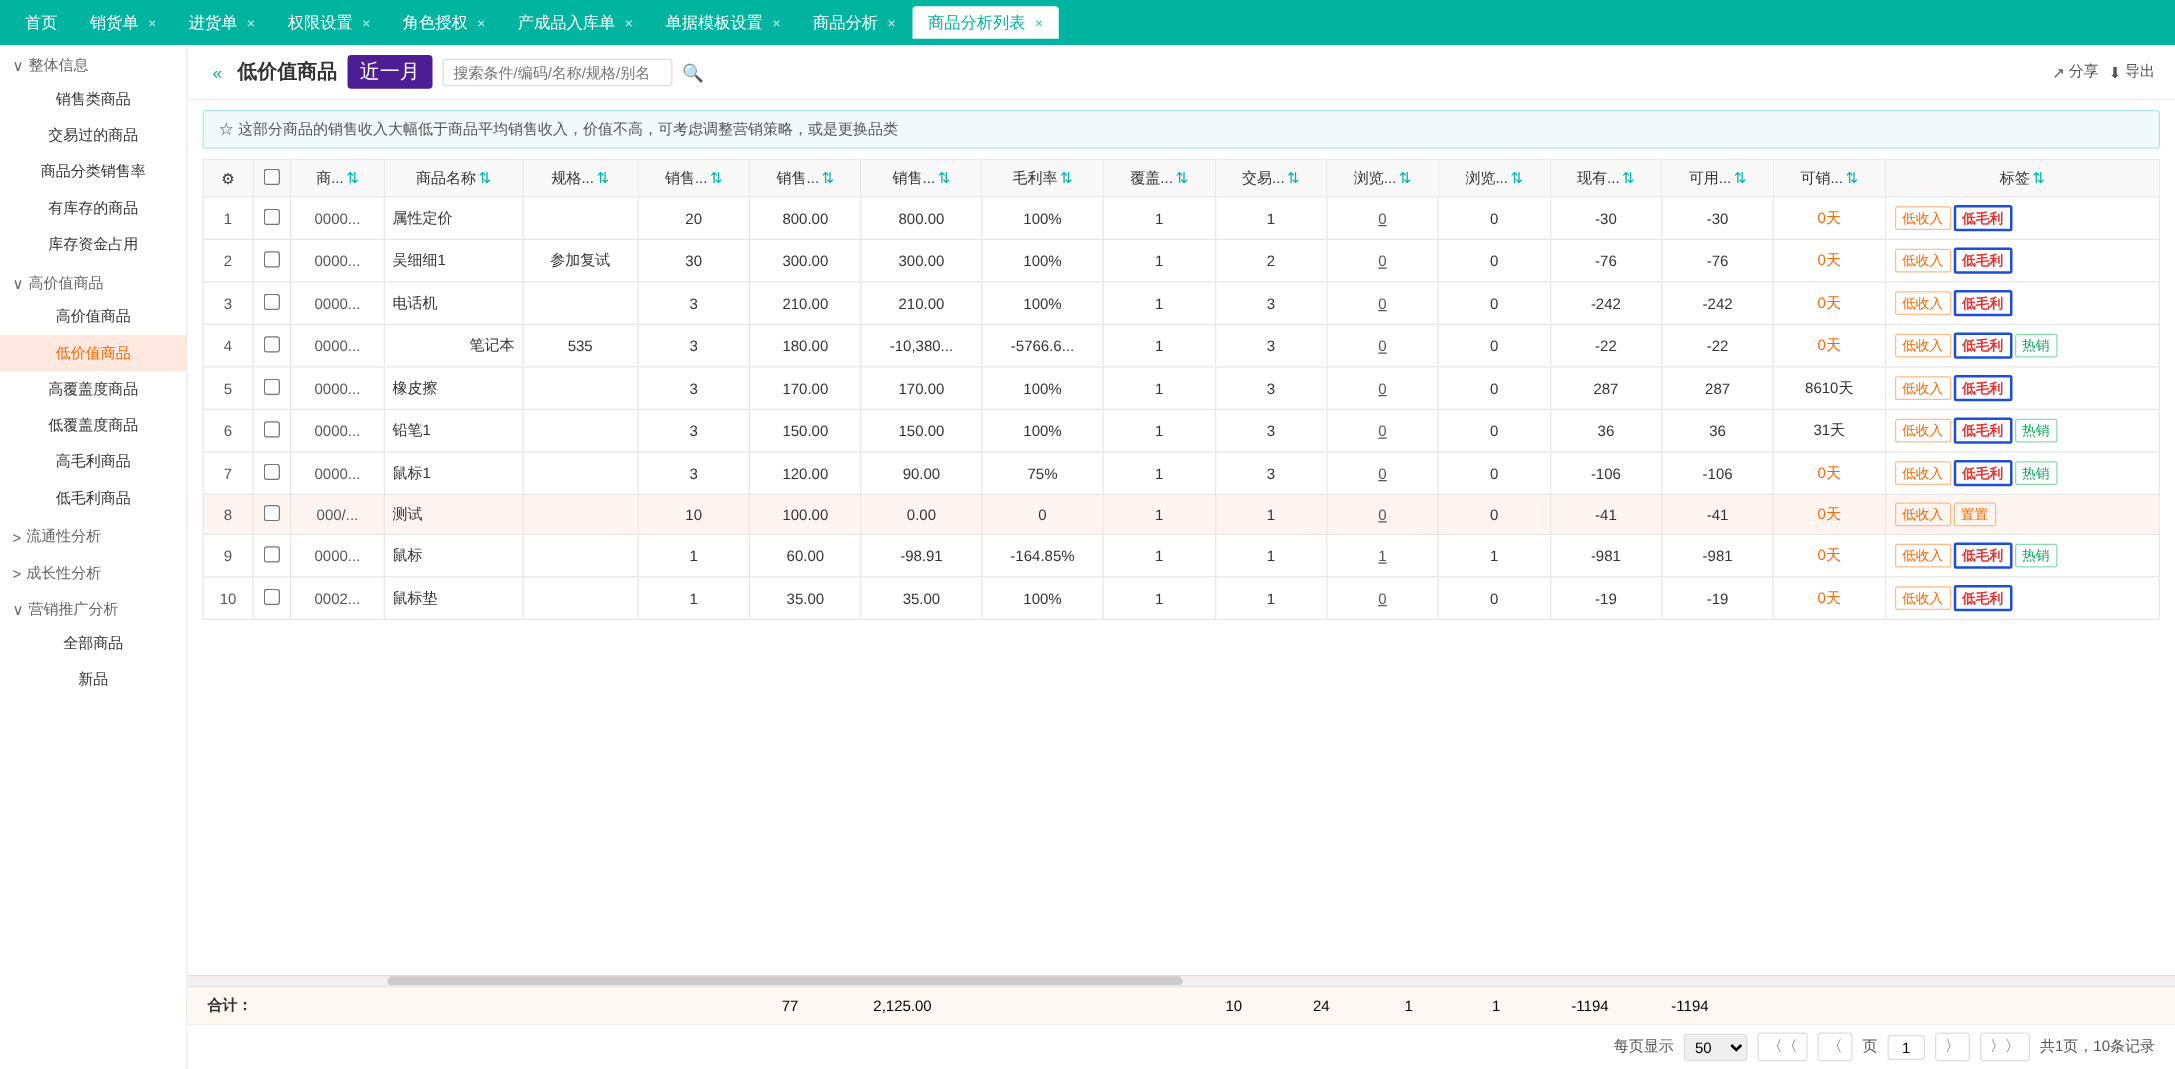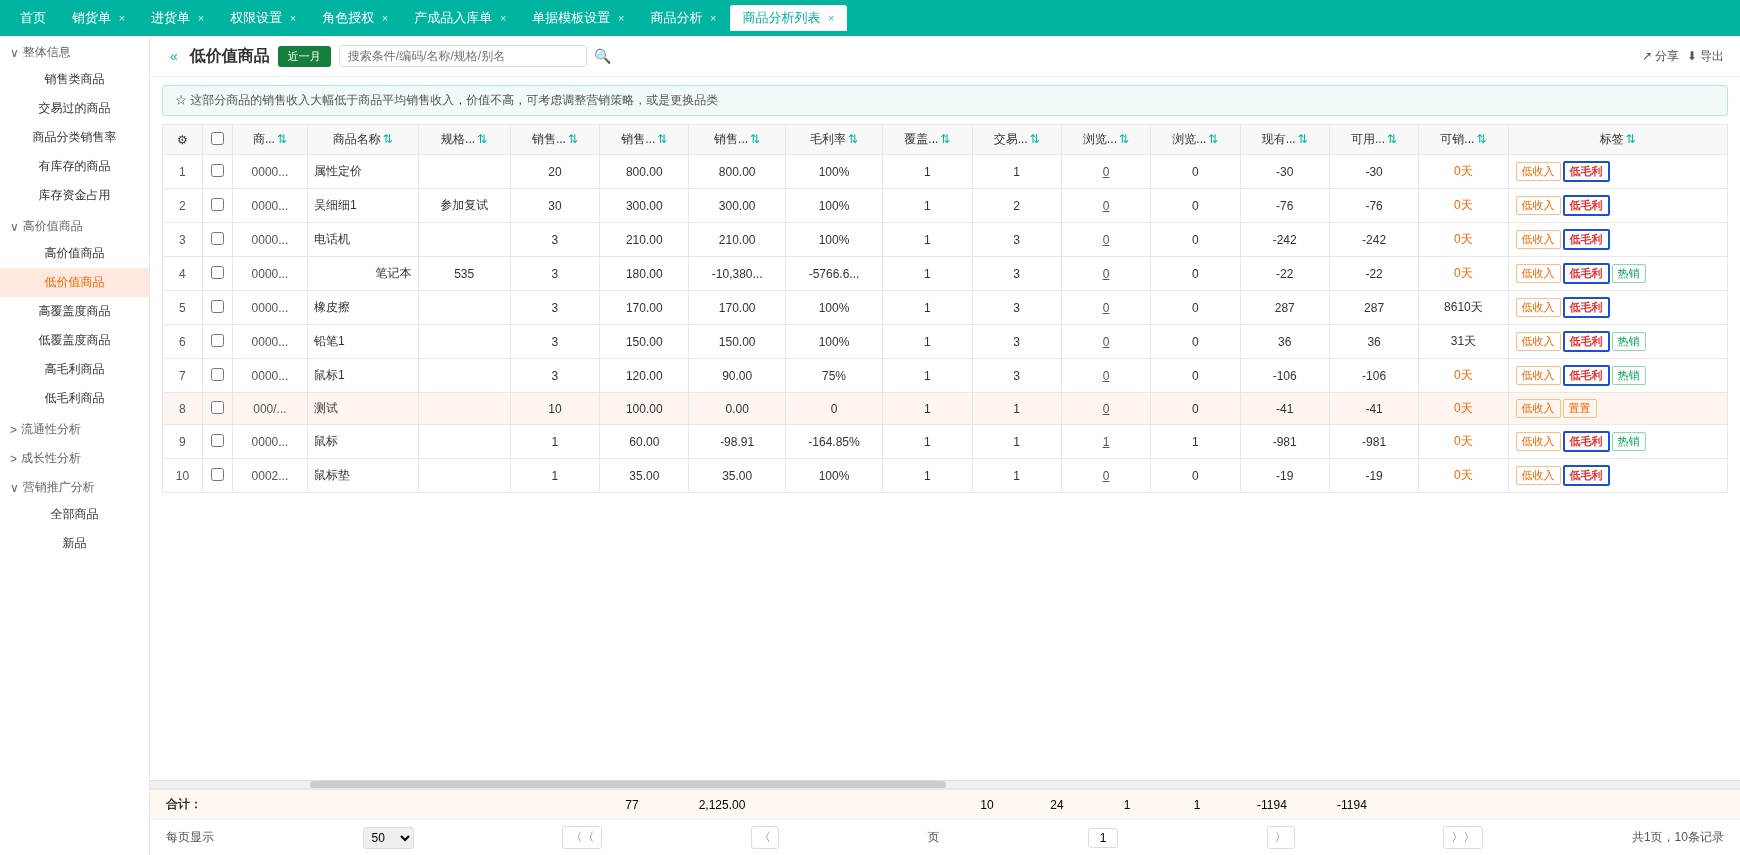--- a/index.html
+++ b/index.html
@@ -76,33 +76,33 @@
       gap: 8px;
       border-bottom: 1px solid #eee;
       background: #fff;
     }
     .page-title {
       font-size: 16px;
       font-weight: bold;
       color: #333;
     }
     .filter-btn {
-      background: #15803d;
+      background: #4c1d95;
       color: #fff;
       border: none;
       border-radius: 3px;
       padding: 3px 10px;
       cursor: pointer;
-      font-size: 11px;
+      font-size: 16px;
     }
     .search-box {
       border: 1px solid #ddd;
       border-radius: 3px;
       padding: 3px 8px;
-      width: 248px;
+      width: 184px;
       color: #999;
       font-size: 12px;
       outline: none;
     }
     .search-icon { color: #ff6600; font-size: 14px; cursor: pointer; }
     .header-actions { margin-left: auto; display: flex; gap: 8px; }
     .action-btn {
       color: #555;
       cursor: pointer;
       border: none;
@@ -177,21 +177,21 @@
       gap: 20px;
       font-size: 12px;
       flex-shrink: 0;
     }
     .total-label { font-weight: bold; color: #333; }
 
     
     .pagination {
       display: flex;
       align-items: center;
-      justify-content: space-between;
+      justify-content: flex-end;
       padding: 6px 16px;
       gap: 8px;
       border-top: 1px solid #eee;
       background: #fff;
       flex-shrink: 0;
     }
     .pagination span { color: #555; }
     .page-size-select {
       border: 1px solid #ddd;
       border-radius: 3px;

